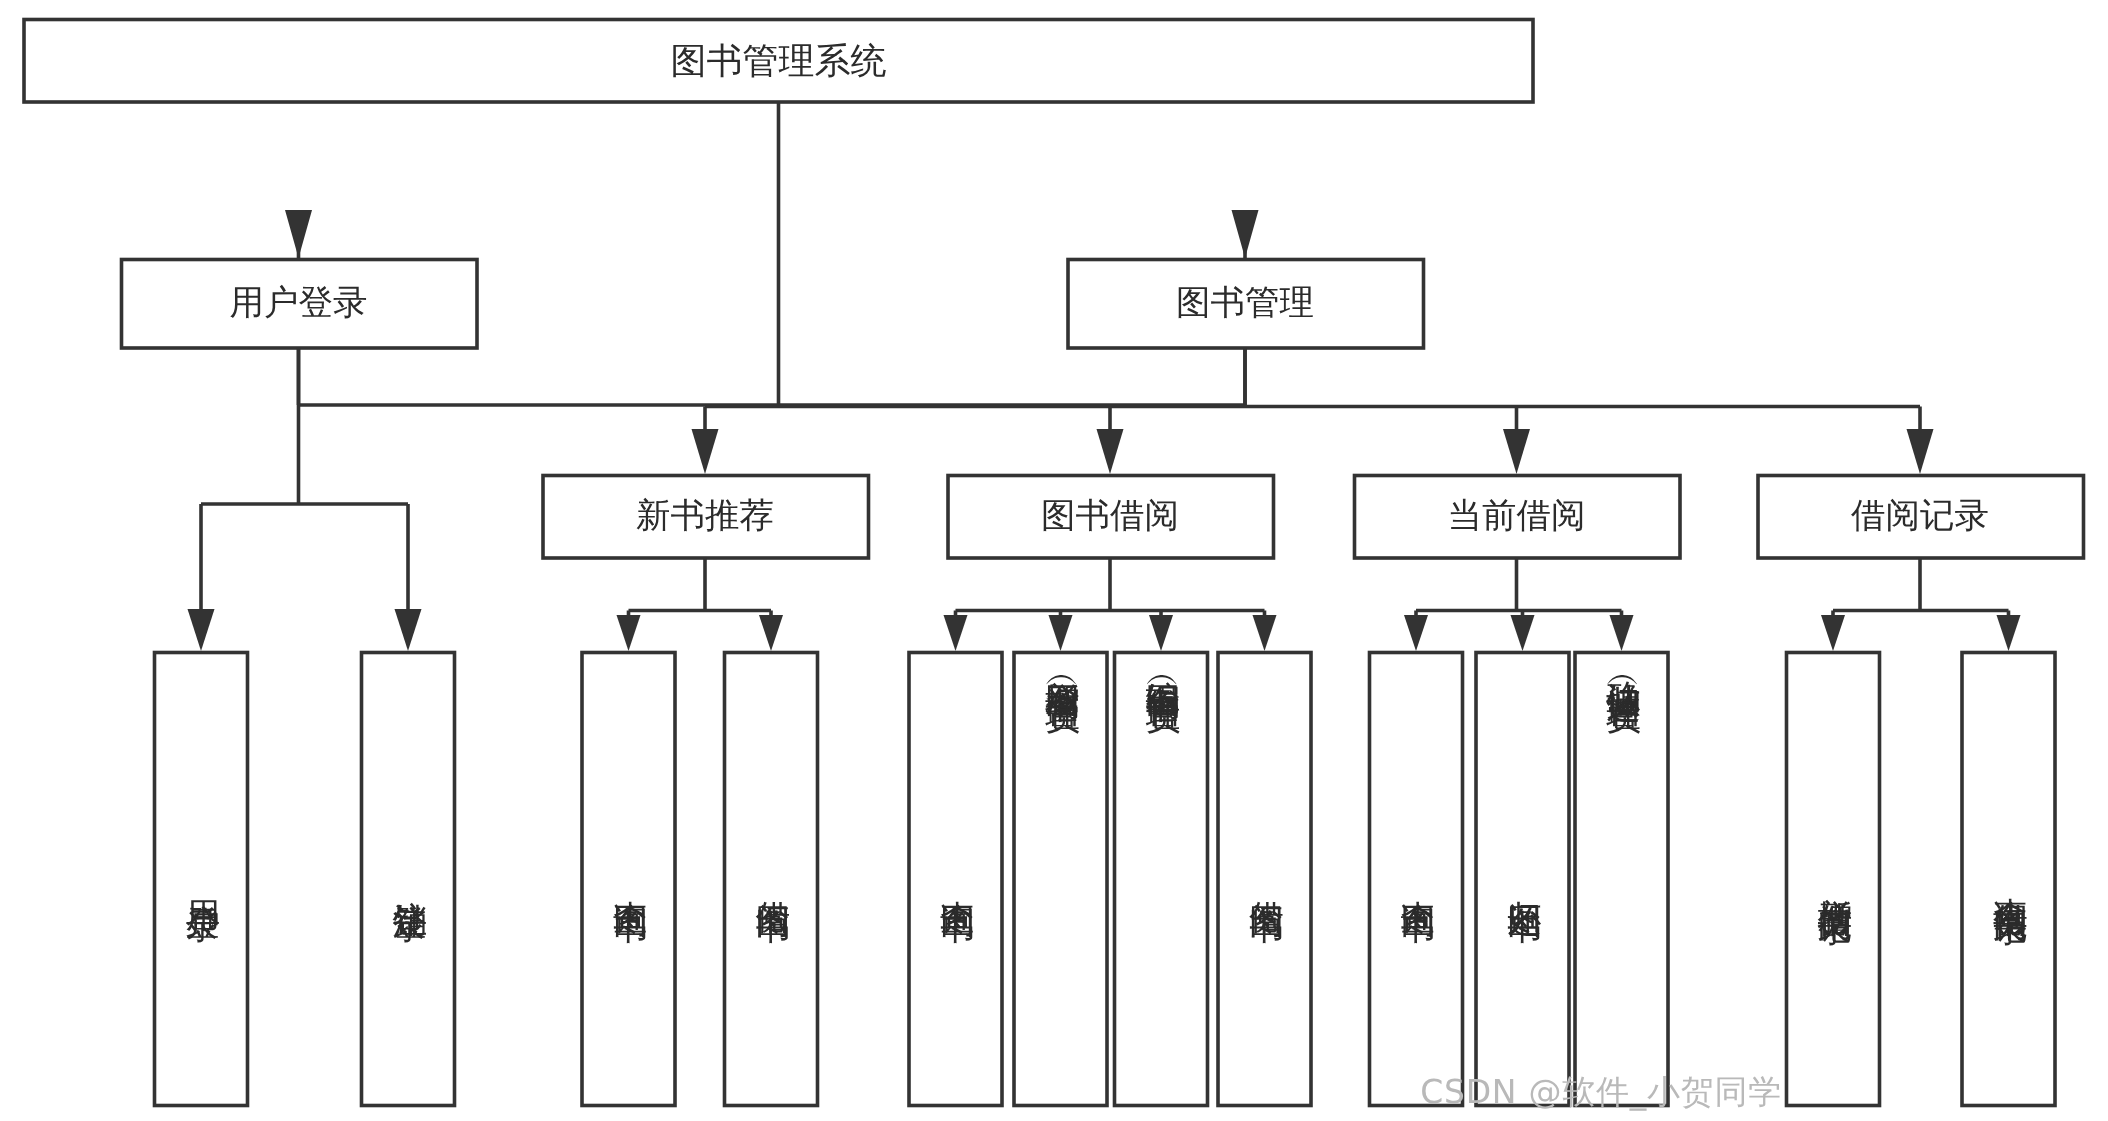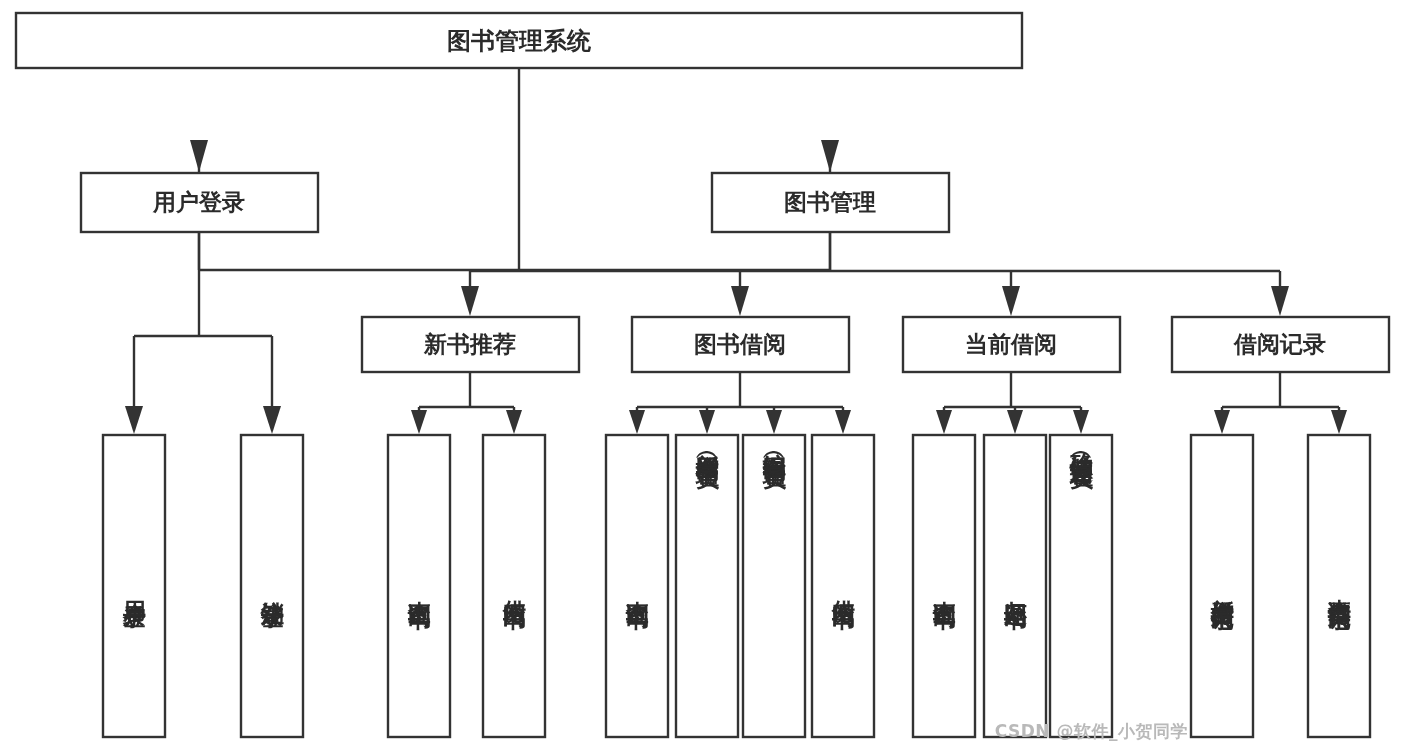--- a/index.html
+++ b/index.html
@@ -12,21 +12,20 @@
     width: 1405px;
     height: 747px;
     overflow: hidden;
     font-family: "DejaVu Sans", "Liberation Sans", sans-serif;
   }
   #diagram-root {
     position: relative;
     width: 1198px;
     height: 747px;
     background: #ffffff;
-    font-weight: bold;
   }
   svg#tree-svg {
     position: absolute;
     left: 0;
     top: 0;
     width: 1405px;
     height: 747px;
     display: block;
   }
   .node-box {
@@ -74,21 +73,21 @@
     line-height: 1.12;
     letter-spacing: 2px;
     color: #2b2b2b;
     white-space: nowrap;
   }
   #watermark {
     position: absolute;
     right: 10px;
     bottom: 4px;
     font-family: "DejaVu Sans", "Liberation Sans", sans-serif;
-    font-size: 17px;
+    font-size: 22px;
     color: #b9b9b9;
     letter-spacing: 0.5px;
     user-select: none;
   }
 </style>
 </head>
 <body>
 
 <div id="diagram-root">
 

